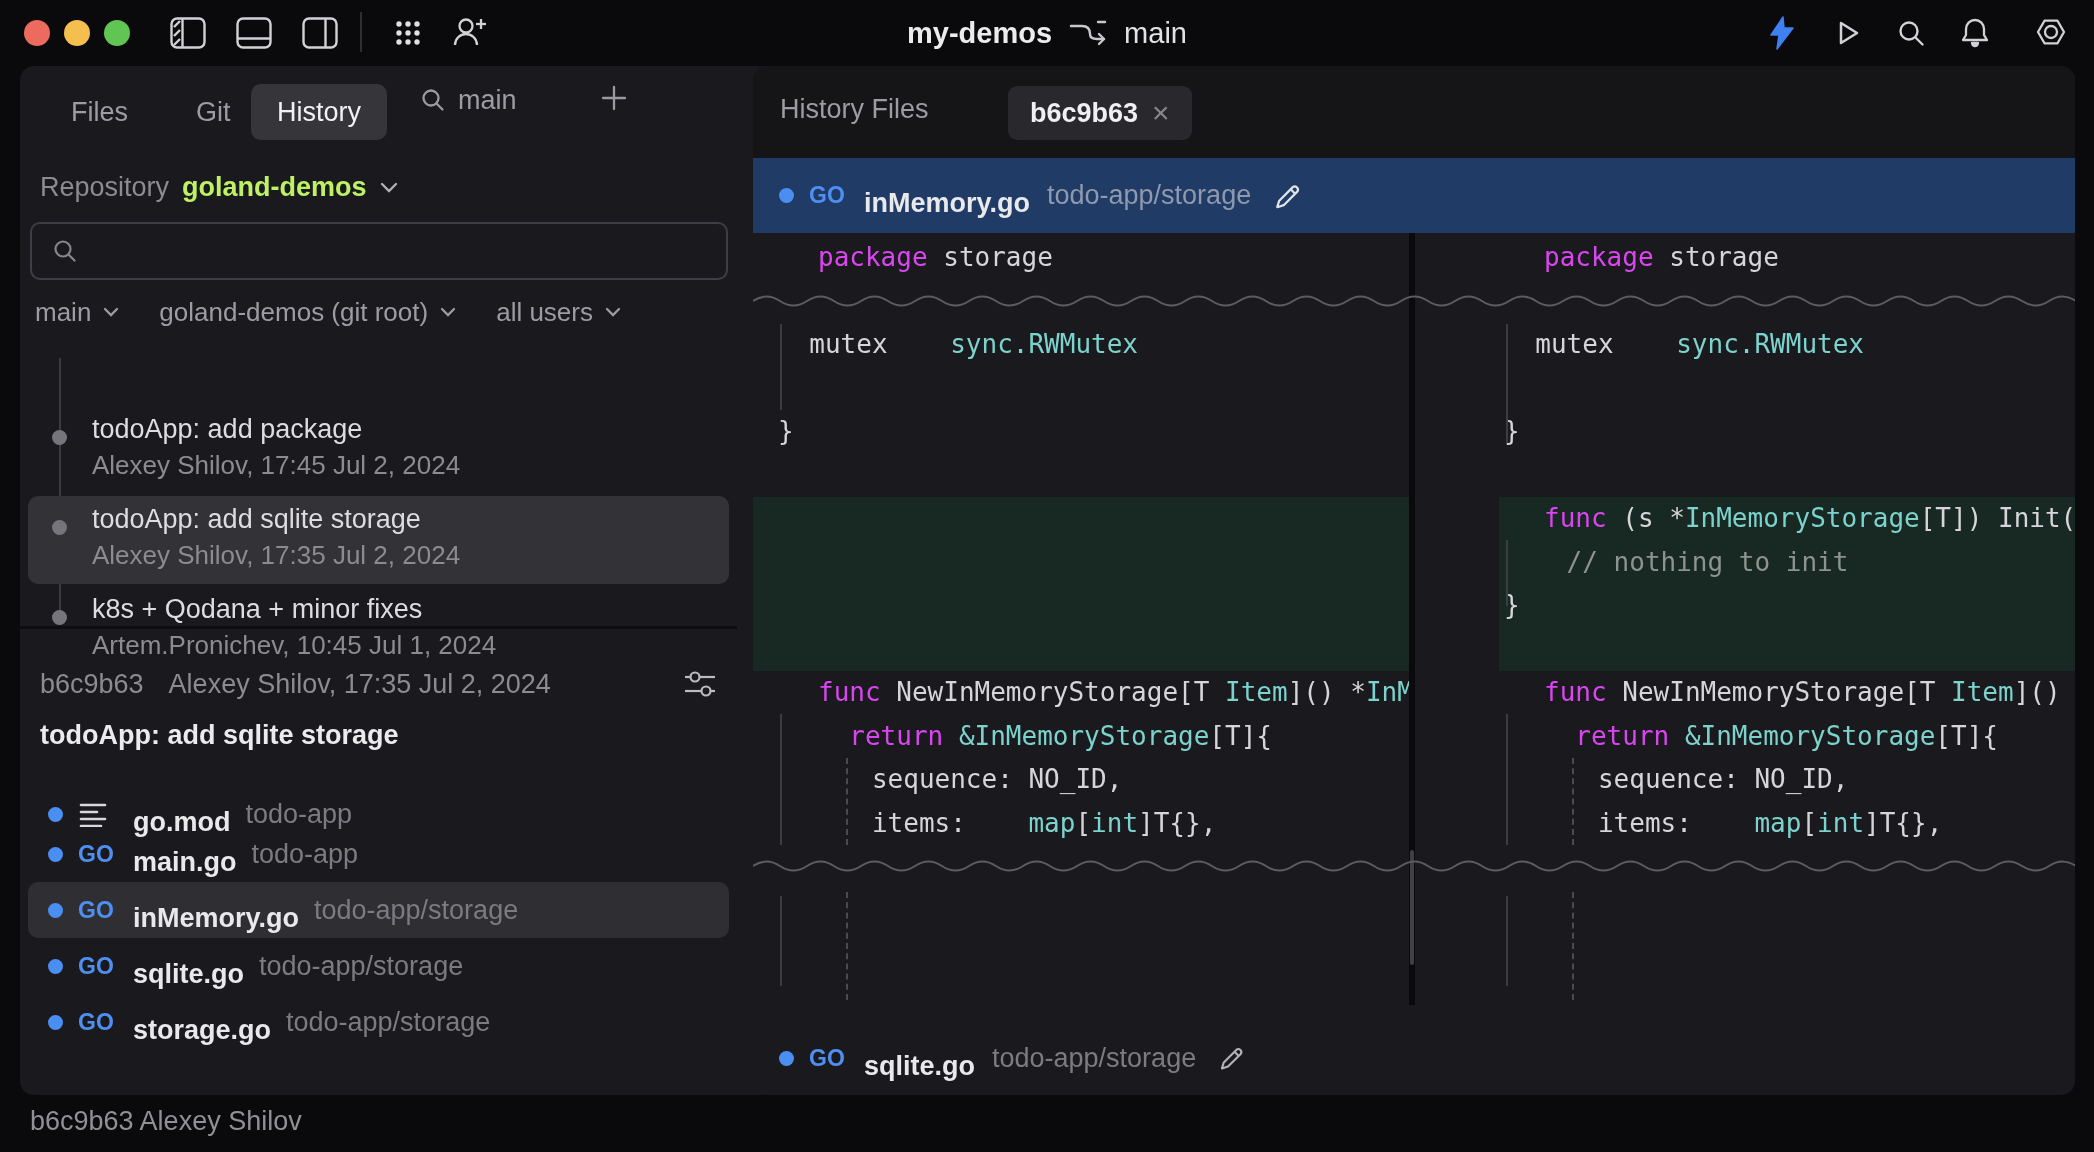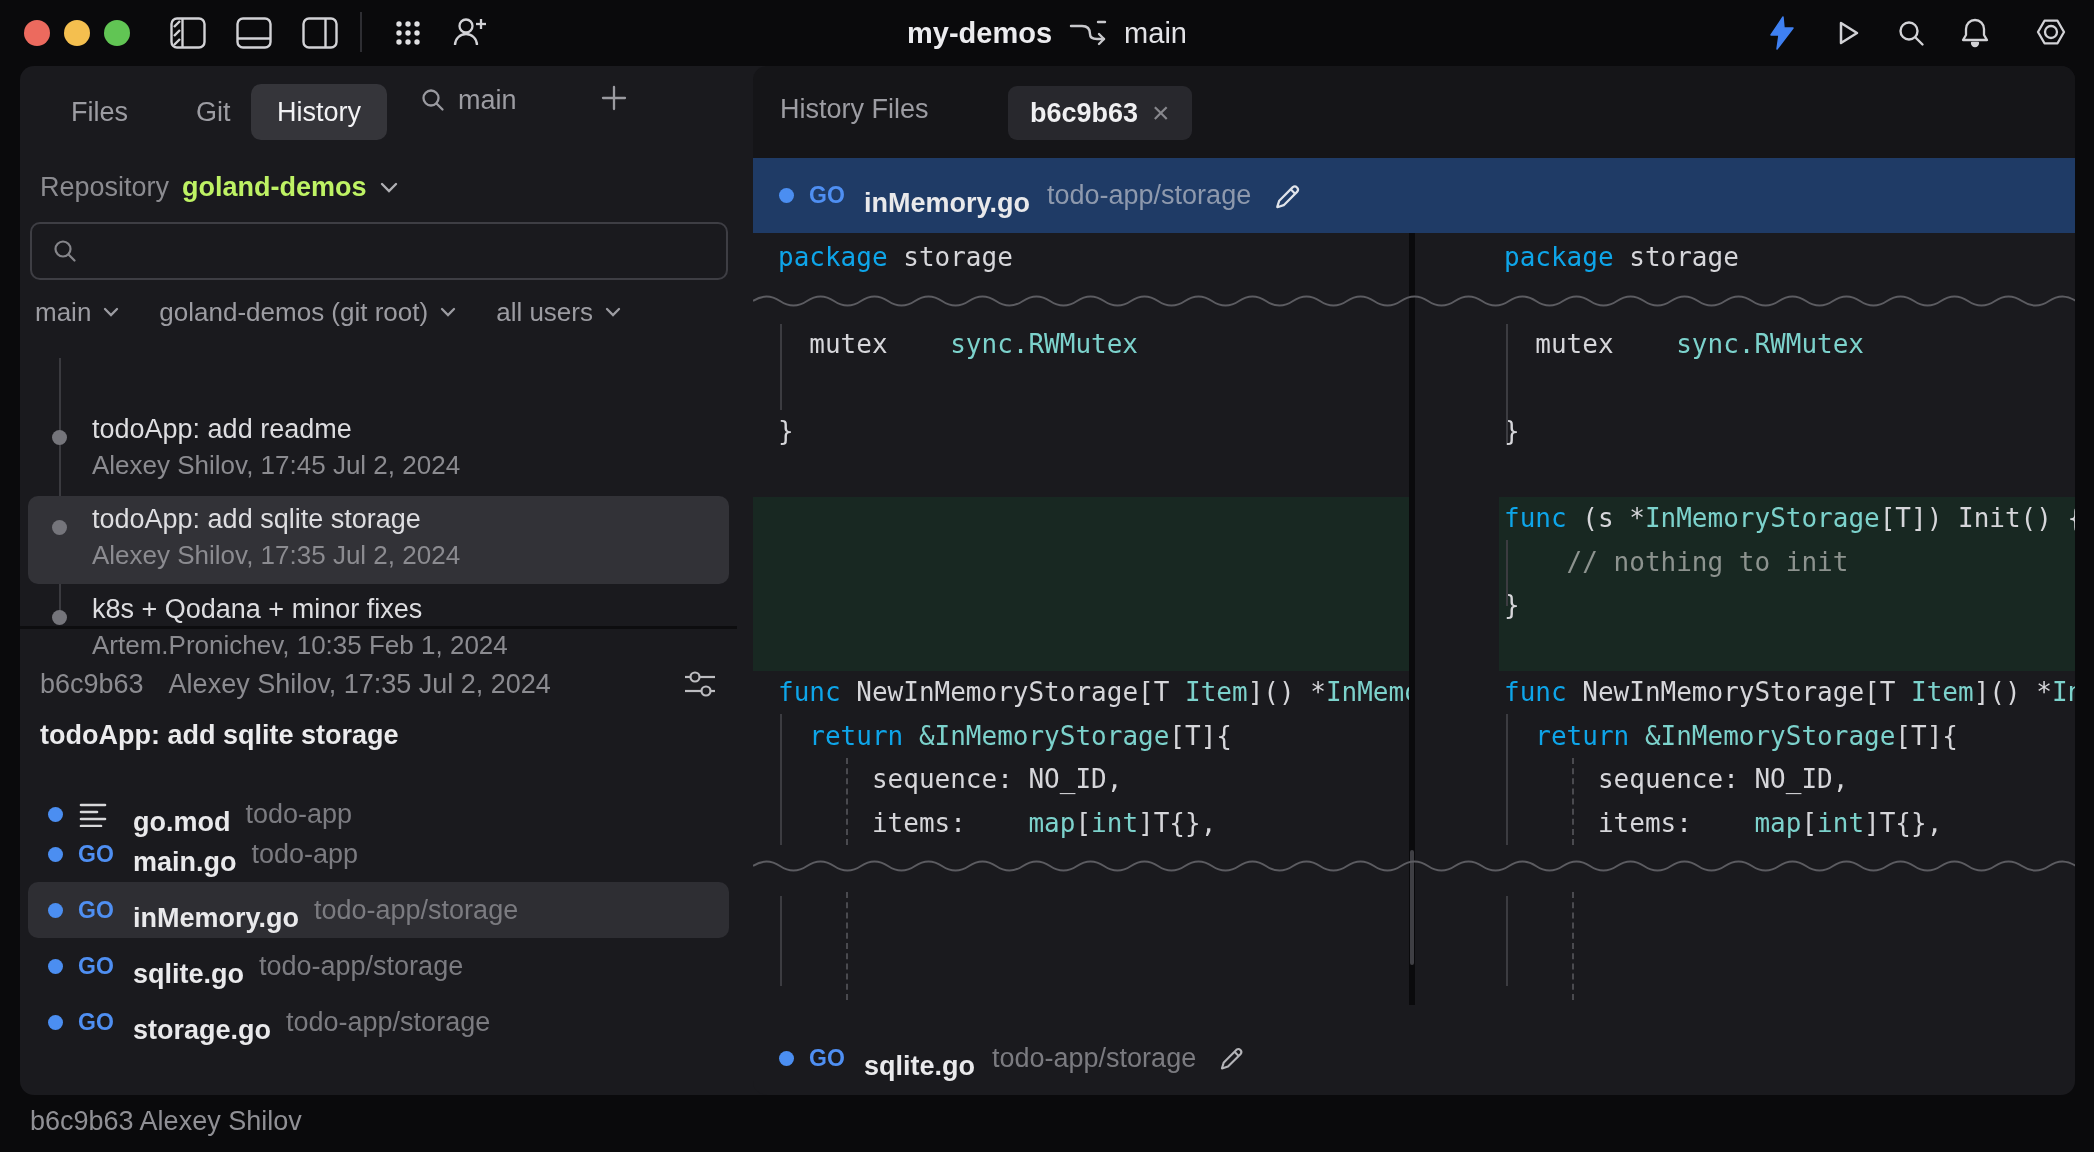--- a/index.html
+++ b/index.html
@@ -71,21 +71,21 @@
   .filebar .f-path{margin-left:2px;}
   .filebar.blue .f-path{color:#8e99ad;}
   
   .diff{position:absolute;left:0;top:167px;width:1322px;height:772px;background:#1a1a1e;}
   .green-block{position:absolute;background:#182822;}
   .pane{position:absolute;top:0;height:772px;overflow:hidden;}
   .pane-left{left:0;width:658px;}
   .pane-right{left:665px;width:657px;}
   .code-row{position:absolute;height:44px;line-height:43.5px;white-space:pre;
             font-family:"DejaVu Sans Mono","Liberation Mono",monospace;font-size:26px;}
-  .tok-kw{color:#0ea5e9;} .tok-ty{color:#7cd2cc;} .tok-pl{color:#d6d6da;} .tok-cm{color:#8d938f;}
+  .tok-kw{color:#d946ef;margin-left:40px;} .tok-ty{color:#7cd2cc;} .tok-pl{color:#d6d6da;} .tok-cm{color:#8d938f;}
   .vdivider{position:absolute;left:656px;top:0;width:6px;height:772px;background:#0a0a0c;}
   .vthumb{position:absolute;left:657px;top:617px;width:4px;height:115px;background:#3f3f44;border-radius:2px;}
   .guide{position:absolute;width:0;border-left:2px solid #3c3c41;}
   .guide.dash{border-left-style:dashed;border-left-color:#4a4a4f;}
   .wavy{position:absolute;left:0;}
   
   .statusbar{position:absolute;left:30px;top:1106px;font-size:27px;color:#909095;}
   svg{display:block;}
 </style>
 </head>
@@ -247,32 +247,32 @@
               <polyline points="2,2 8,8 14,2"></polyline>
             </svg>
           </span>
         </div>
       </div>
 
     <div class="commit-line"></div>
     <div id="commits">
         <div class="commit" style="top: 340px;">
           <div class="dot"></div>
-          <div class="c-title">todoApp: add readme</div>
+          <div class="c-title">todoApp: add package</div>
           <div class="c-meta">Alexey Shilov, 17:45 Jul 2, 2024</div>
         </div>
         <div class="commit selected" style="top: 430px;">
           <div class="dot"></div>
           <div class="c-title">todoApp: add sqlite storage</div>
           <div class="c-meta">Alexey Shilov, 17:35 Jul 2, 2024</div>
         </div>
         <div class="commit" style="top: 520px;">
           <div class="dot"></div>
           <div class="c-title">k8s + Qodana + minor fixes</div>
-          <div class="c-meta">Artem.Pronichev, 10:35 Feb 1, 2024</div>
+          <div class="c-meta">Artem.Pronichev, 10:45 Jul 1, 2024</div>
         </div>
       </div>
 
     <div class="sb-divider"></div>
 
     <div class="detail-head">
       <span class="d-hash">b6c9b63</span>
       <span class="d-meta">Alexey Shilov, 17:35 Jul 2, 2024</span>
       <span>
         <svg width="34" height="30" viewBox="0 0 34 30" fill="none" stroke="#bcbcc0" stroke-width="2.2">

